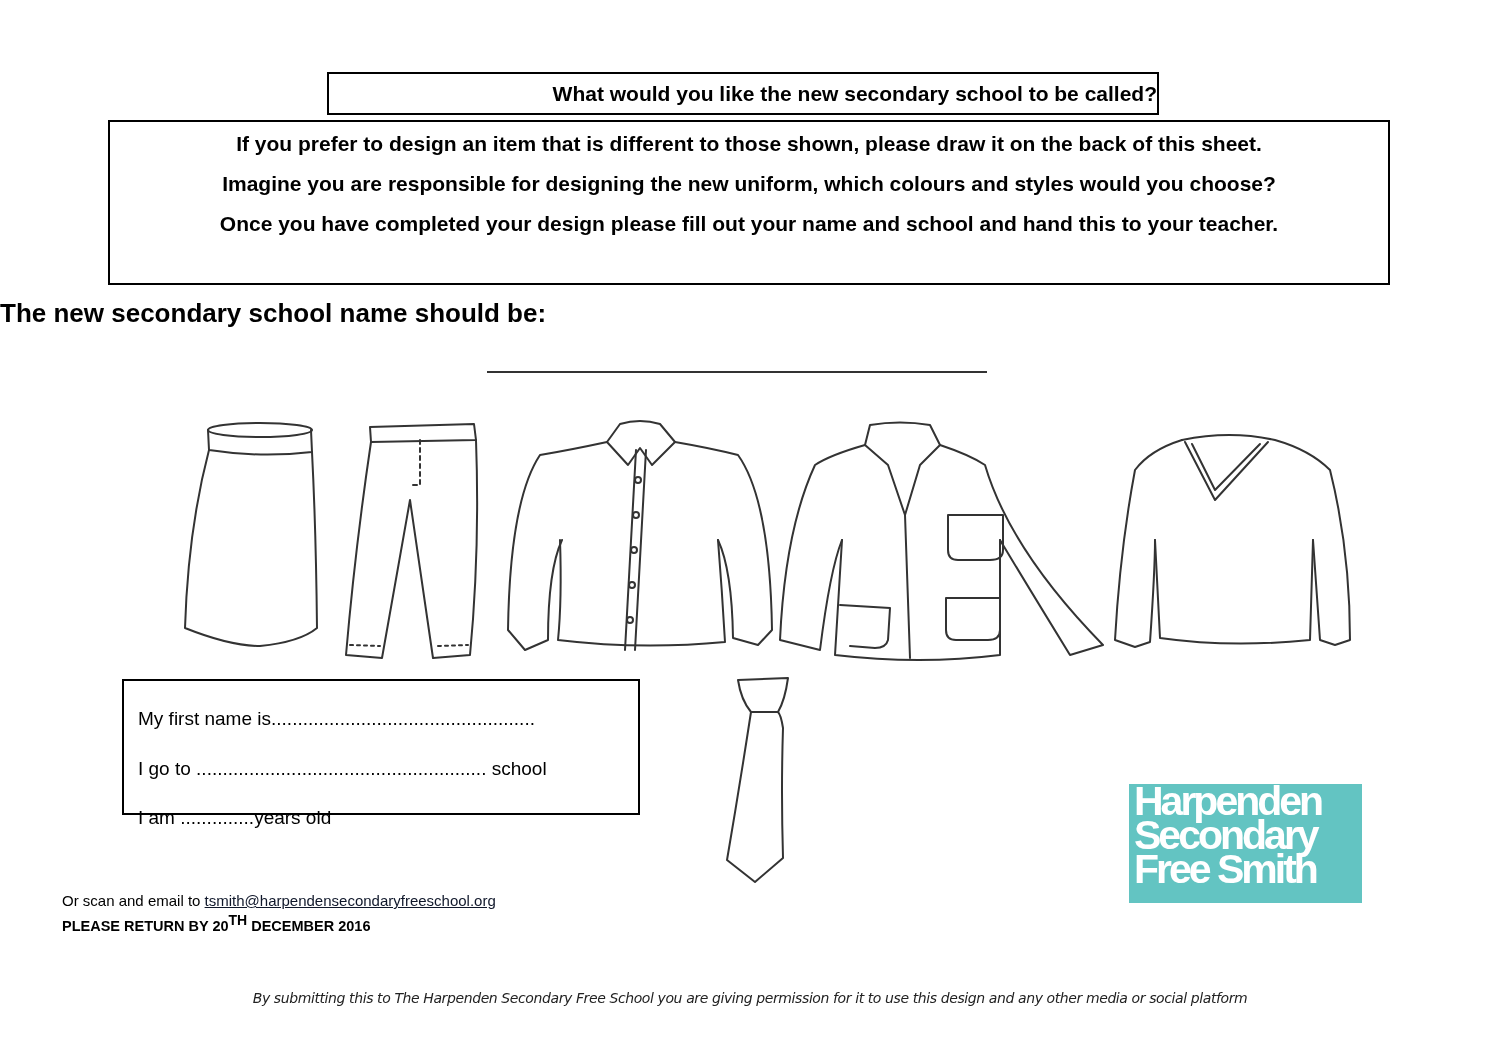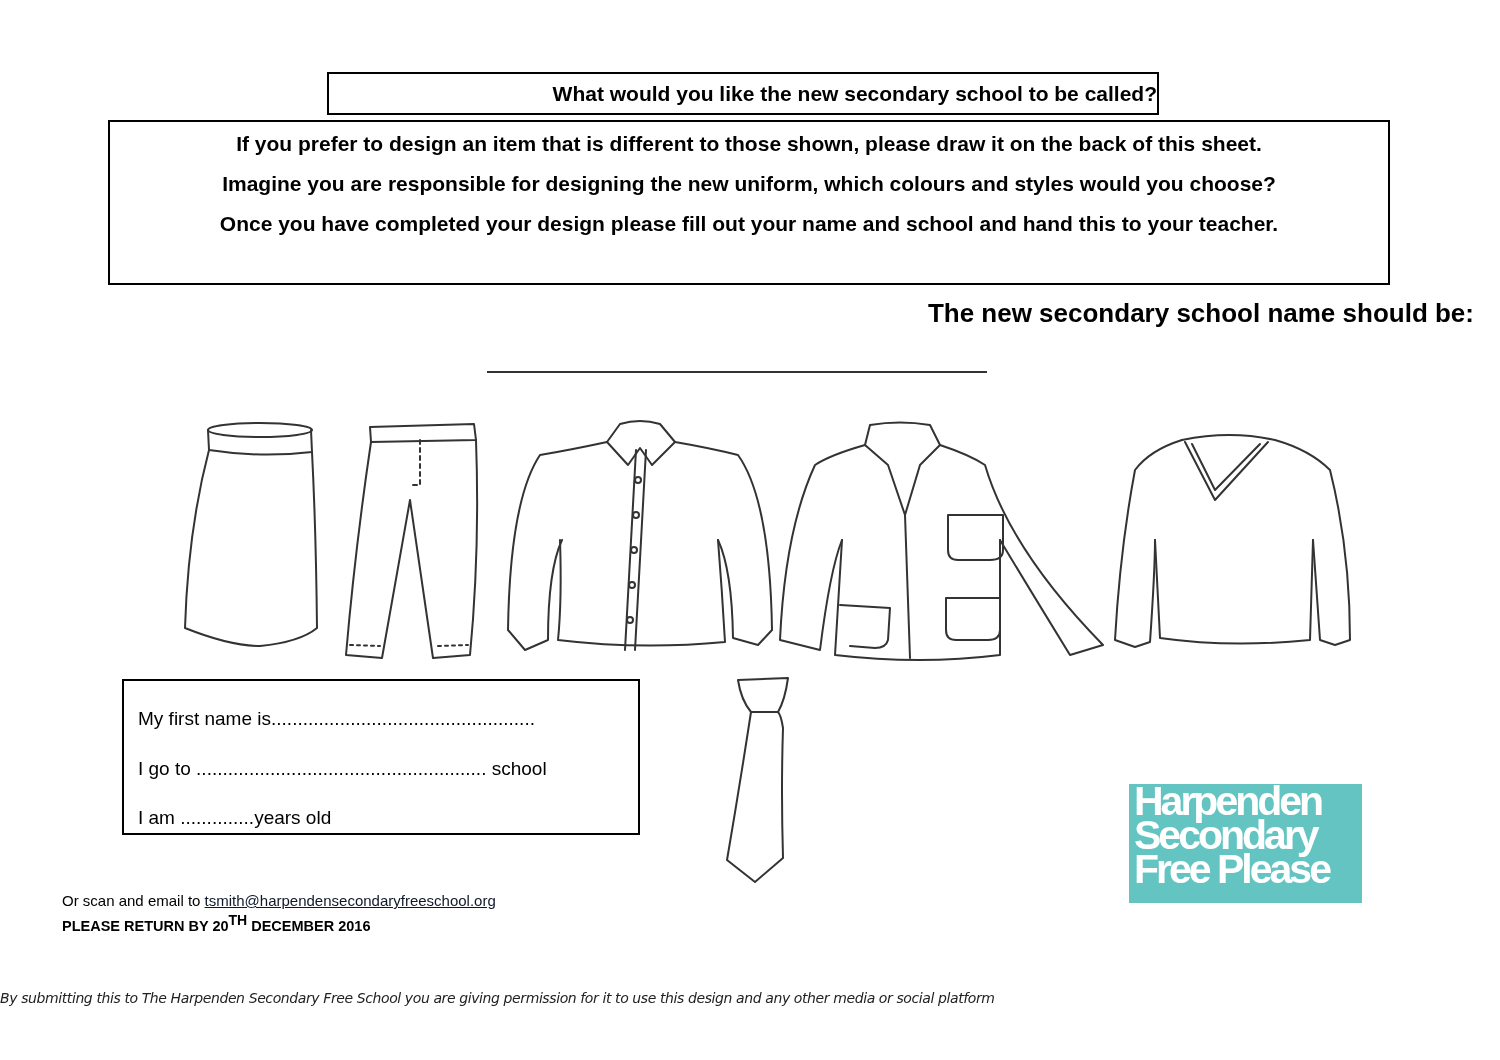--- a/index.html
+++ b/index.html
@@ -15,47 +15,47 @@
       font-weight: bold; font-size: 21px; margin-top: 23px;
     }
     .instr-box {
       left: 108px; top: 120px; width: 1282px; height: 165px;
       border: 2px solid #000; box-sizing: border-box;
       font-weight: bold; font-size: 21px; text-align: center;
       padding-top: 8px;
     }
     .instr-box div { height: 40px; line-height: 28px; }
     .name-title {
-      left: 0; top: 298px; width: 1474px; text-align: right;
+      left: 0; top: 298px; width: 1474px; text-align: left;
       font-weight: bold; font-size: 26px;
     }
     .name-line {
       left: 487px; top: 371px; width: 500px; height: 0;
       border-top: 2px solid #333;
     }
     .garments { left: 170px; top: 410px; width: 1200px; height: 260px; }
     .tie { left: 715px; top: 670px; width: 90px; height: 215px; }
     .form-box {
-      left: 122px; top: 679px; width: 518px; height: 156px;
+      left: 122px; top: 679px; width: 518px; height: 136px;
       border: 2px solid #000; box-sizing: border-box;
       font-size: 19px; 
     }
     .form-line { position: absolute; left: 14px; }
     .logo {
       left: 1129px; top: 784px; width: 233px; height: 119px;
       background: #63c4c2; color: #fff; font-weight: bold;
       font-size: 41px; line-height: 34px; letter-spacing: -3px;
       padding: 0 0 0 5px; box-sizing: border-box; overflow: hidden;
     }
     .footer { left: 62px; top: 892px; font-size: 15px; line-height: 18.5px; }
     .footer a { color: #0f172a; text-decoration: underline; }
     .footer .ret { font-weight: bold; font-size: 14.5px; }
     .footer sup { font-size: 14px; }
     .disclaimer {
-      left: 0; top: 990px; width: 1500px; text-align: left;
+      left: 0; top: 990px; width: 1500px; text-align: center;
       font-family: "DejaVu Sans", sans-serif; font-style: italic; font-size: 14px;
       letter-spacing: -0.4px; color: #222;
     }
     svg path, svg line, svg ellipse, svg circle { fill: none; stroke: #333; stroke-width: 2; stroke-linejoin: round; stroke-linecap: round; }
   </style>
 </head>
 <body>
 
 <div class="abs q-box">
   <span>What would you like the new secondary school to be called?</span>
@@ -125,21 +125,21 @@
 
 <div class="abs form-box">
   <div class="form-line" style="top:27px">My first name is..................................................</div>
   <div class="form-line" style="top:77px">I go to ....................................................... school</div>
   <div class="form-line" style="top:126px">I am ..............years old</div>
 </div>
 
 <div class="abs logo">
   <div>Harpenden</div>
   <div>Secondary</div>
-  <div>Free Please</div>
+  <div>Free Smith</div>
 </div>
 
 <div class="abs footer">
   <div>
     <span>Or scan and email to </span><a>tsmith@harpendensecondaryfreeschool.org</a>
   </div>
   <div class="ret">
     <span>PLEASE RETURN BY 20</span><sup>TH</sup><span> DECEMBER 2016</span>
   </div>
 </div>

